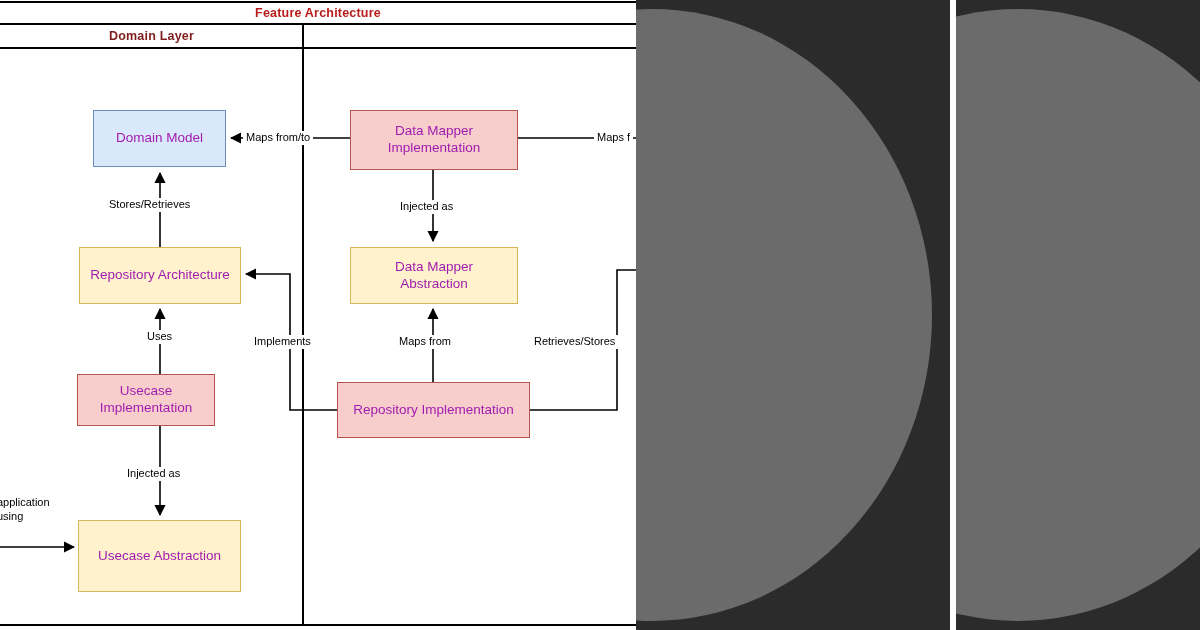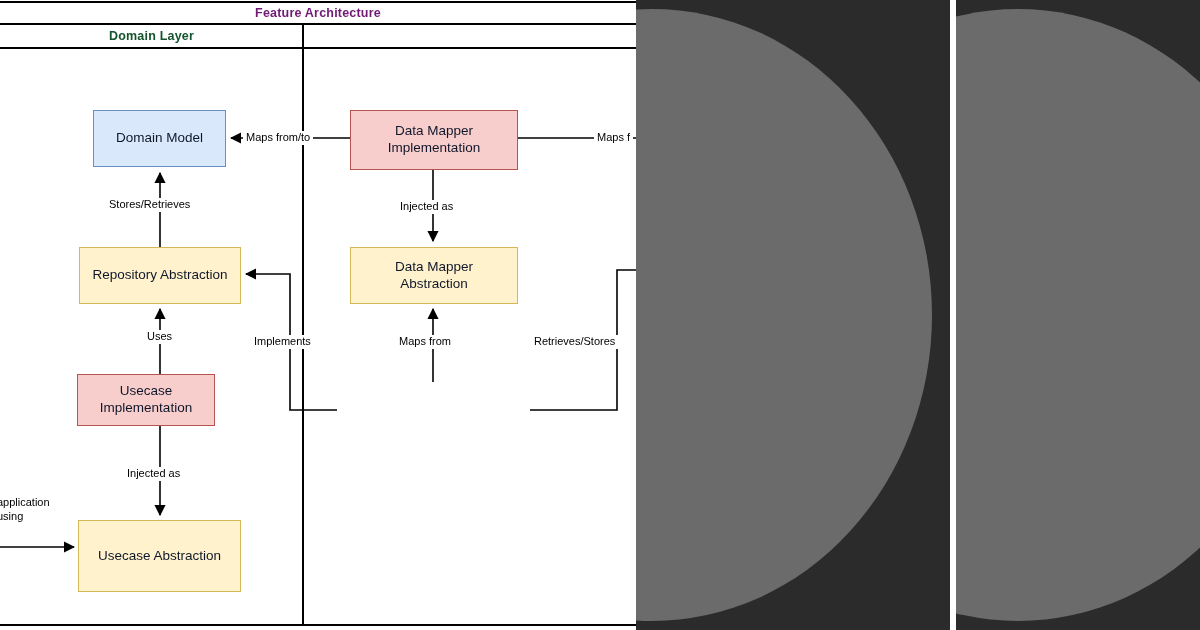--- a/index.html
+++ b/index.html
@@ -6,37 +6,37 @@
   body{width:1200px;height:630px;overflow:hidden;font-family:"Liberation Sans",sans-serif;}
   #root{position:relative;width:1200px;height:630px;background:#ffffff;}
 
   
   #diagram{position:absolute;left:0;top:0;width:636px;height:630px;background:#ffffff;overflow:hidden;}
   #diagram svg{position:absolute;left:0;top:0;}
 
   .tbl-title{
     position:absolute;left:0;top:2px;width:636px;height:22px;
     display:flex;align-items:center;justify-content:center;
-    font-size:12.5px;font-weight:bold;color:#701a75;letter-spacing:.2px;
+    font-size:12.5px;font-weight:bold;color:#b91c1c;letter-spacing:.2px;
   }
   .tbl-sub{
     position:absolute;left:0;top:25px;width:303px;height:22px;
     display:flex;align-items:center;justify-content:center;
-    font-size:12.5px;font-weight:bold;color:#14532d;letter-spacing:.2px;
+    font-size:12.5px;font-weight:bold;color:#7f1d1d;letter-spacing:.2px;
   }
   .tbl-sub2{
     position:absolute;left:305px;top:25px;width:331px;height:22px;
     display:flex;align-items:center;justify-content:center;
     font-size:12.5px;font-weight:bold;color:#000;
   }
 
   .node{
     position:absolute;box-sizing:border-box;
     display:flex;align-items:center;justify-content:center;text-align:center;
-    font-size:13.5px;color:#0f172a;line-height:1.25;
+    font-size:13.5px;color:#a21caf;line-height:1.25;
     border:1px solid #000;
   }
   .n-blue{background:#dae8fc;border-color:#6c8ebf;}
   .n-yellow{background:#fff2cc;border-color:#d6b656;}
   .n-pink{background:#f8cecc;border-color:#b85450;}
 
   .elabel{
     position:absolute;font-size:11px;color:#000;background:#ffffff;
     padding:0 3px;white-space:nowrap;line-height:1.25;
   }
@@ -101,21 +101,21 @@
 
     <div class="tbl-title">Feature Architecture</div>
     <div class="tbl-sub">Domain Layer</div>
     <div class="tbl-sub2"></div>
 
     <div class="node n-blue" style="left: 93px; top: 110px; width: 133px; height: 57px; background: rgb(218, 232, 252); border-color: rgb(108, 142, 191);">
       <span>Domain Model</span>
     </div>
 
     <div class="node n-yellow" style="left: 79px; top: 247px; width: 162px; height: 57px; background: rgb(255, 242, 204); border-color: rgb(214, 182, 86);">
-      <span>Repository Abstraction</span>
+      <span>Repository Architecture</span>
     </div>
 
     <div class="node n-pink" style="left: 77px; top: 374px; width: 138px; height: 52px; background: rgb(248, 206, 204); border-color: rgb(184, 84, 80);">
       <span>Usecase Implementation</span>
     </div>
 
     <div class="node n-yellow" style="left: 78px; top: 520px; width: 163px; height: 72px; background: rgb(255, 242, 204); border-color: rgb(214, 182, 86);">
       <span>Usecase Abstraction</span>
     </div>
 
@@ -126,20 +126,23 @@
       </span>
     </div>
 
     <div class="node n-yellow" style="left: 350px; top: 247px; width: 168px; height: 57px; background: rgb(255, 242, 204); border-color: rgb(214, 182, 86);">
       <span>
         <span style="display:block">Data Mapper</span>
         <span style="display:block">Abstraction</span>
       </span>
     </div>
 
+    <div class="node n-pink" style="left: 337px; top: 382px; width: 193px; height: 56px; background: rgb(248, 206, 204); border-color: rgb(184, 84, 80);">
+      <span>Repository Implementation</span>
+    </div>
 
     <div class="elabel" style="left:243px;top:131px;">Maps from/to</div>
 
     <div class="elabel" style="left:594px;top:131px;">Maps f</div>
 
     <div class="elabel" style="left:106px;top:198px;">Stores/Retrieves</div>
 
     <div class="elabel" style="left:397px;top:200px;">Injected as</div>
 
     <div class="elabel" style="left:144px;top:330px;">Uses</div>

